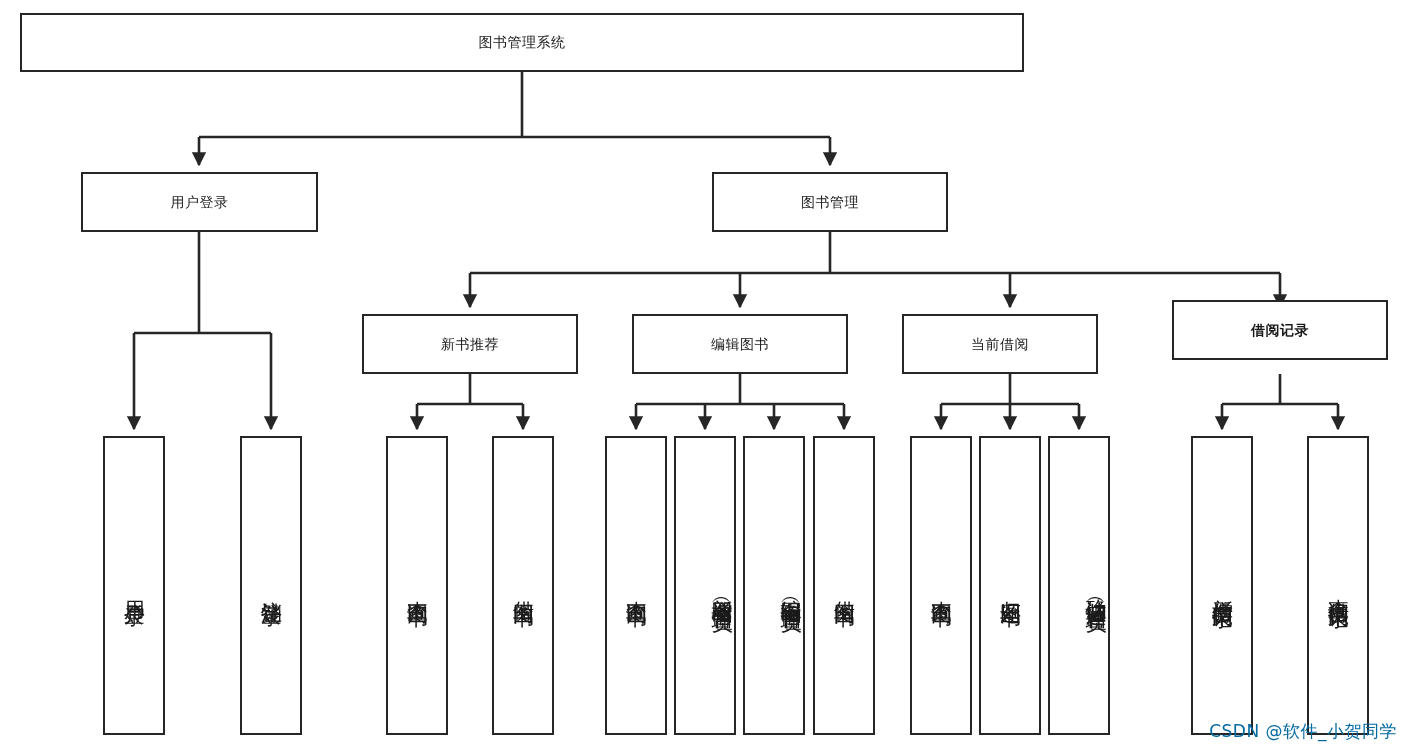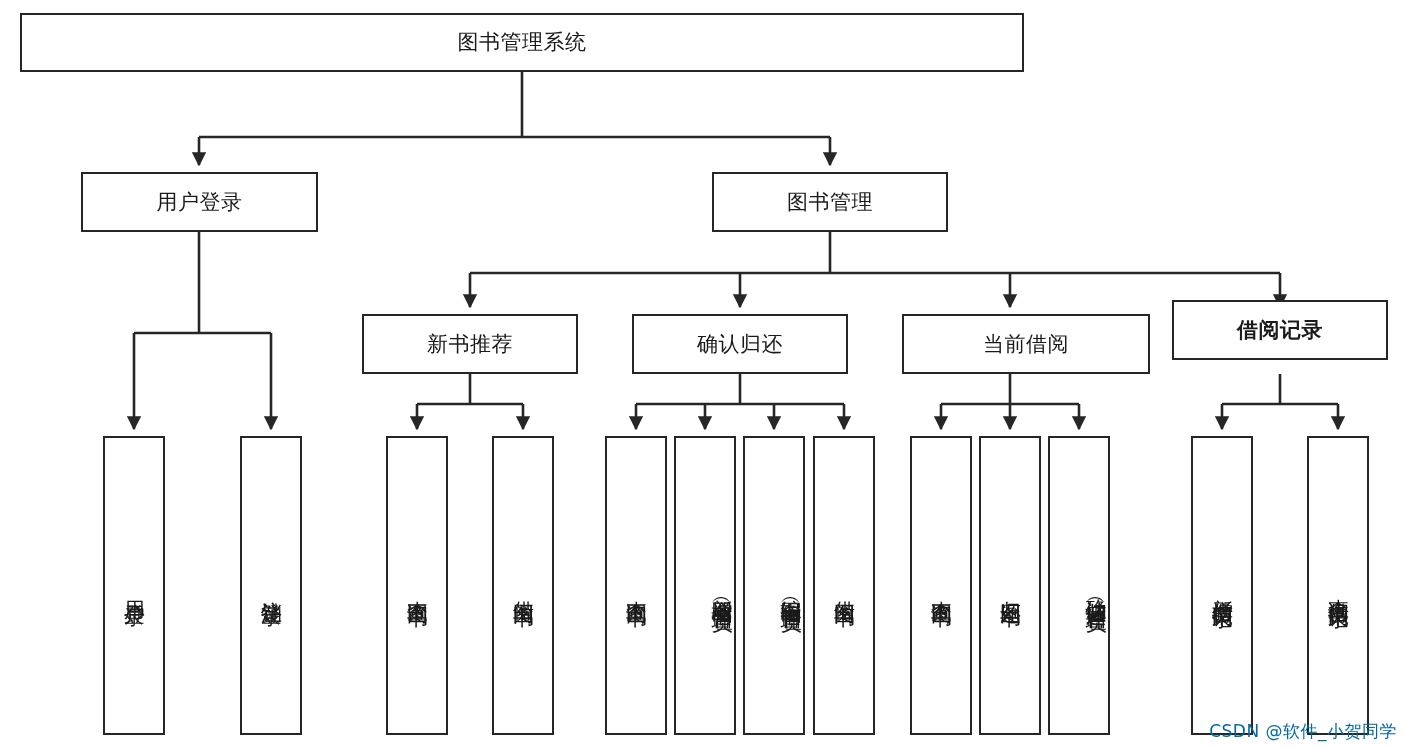--- a/index.html
+++ b/index.html
@@ -30,21 +30,21 @@
     background: #ffffff;
     border: 2px solid #262626;
     display: flex;
     align-items: center;
     justify-content: center;
     color: #1a1a1a;
     line-height: 1.18;
     text-align: center;
   }
   .node.h {
-    font-size: 21px;
+    font-size: 14px;
     letter-spacing: 0.5px;
   }
   .node.v {
     font-size: 21px;
     writing-mode: vertical-rl;
     text-orientation: upright;
     letter-spacing: 2px;
     padding-top: 4px;
   }
   .node.v.toppad {
@@ -129,23 +129,23 @@
     <span class="label">用户登录</span>
   </div>
   <div class="node h" style="left:362px; top:314px; width:216px; height:60px;">
     <span class="label">新书推荐</span>
   </div>
 
   <div class="node h" style="left:712px; top:172px; width:236px; height:60px;">
     <span class="label">图书管理</span>
   </div>
   <div class="node h" style="left:632px; top:314px; width:216px; height:60px;">
-    <span class="label">确认归还</span>
+    <span class="label">编辑图书</span>
   </div>
-  <div class="node h" style="left:902px; top:314px; width:248px; height:60px;">
+  <div class="node h" style="left:902px; top:314px; width:196px; height:60px;">
     <span class="label">当前借阅</span>
   </div>
   <div class="node h" style="left:1172px; top:300px; width:216px; height:60px;font-weight:bold;">
     <span class="label">借阅记录</span>
   </div>
 
   <div class="node v" style="left:103px; top:436px; width:62px; height:299px;">
     <span class="label">用户登录</span>
   </div>
   <div class="node v" style="left:240px; top:436px; width:62px; height:299px;">

